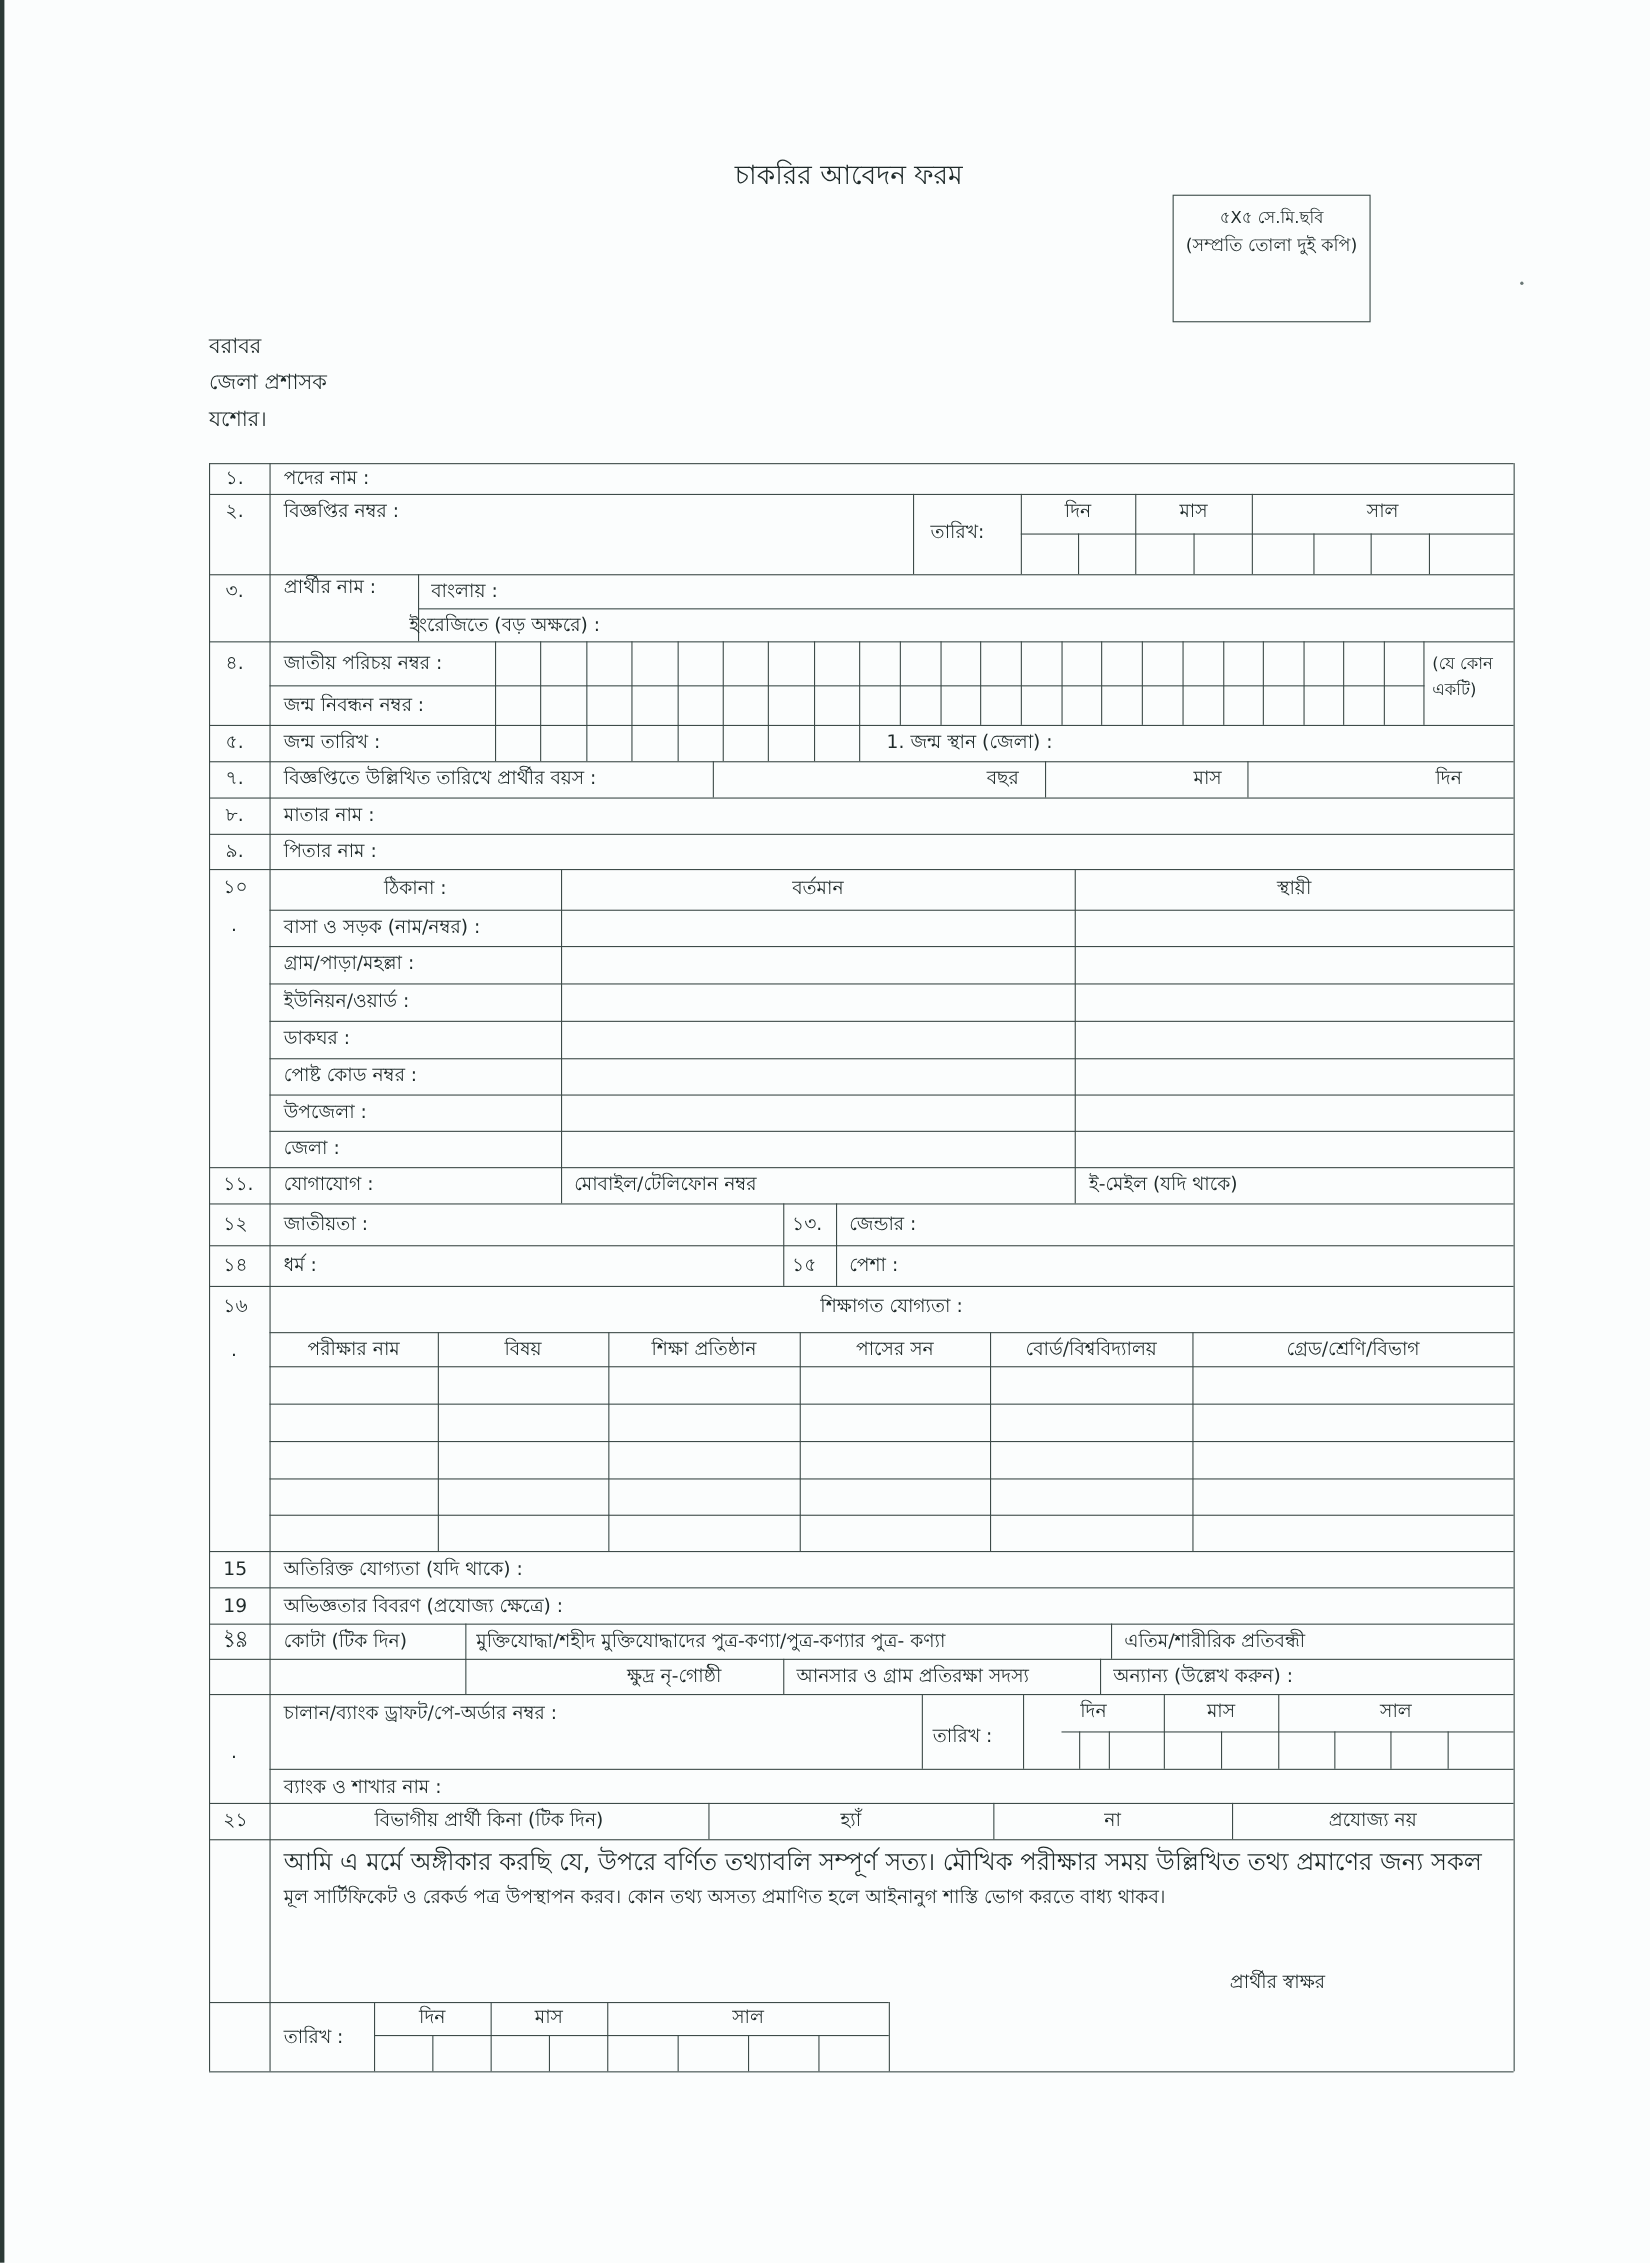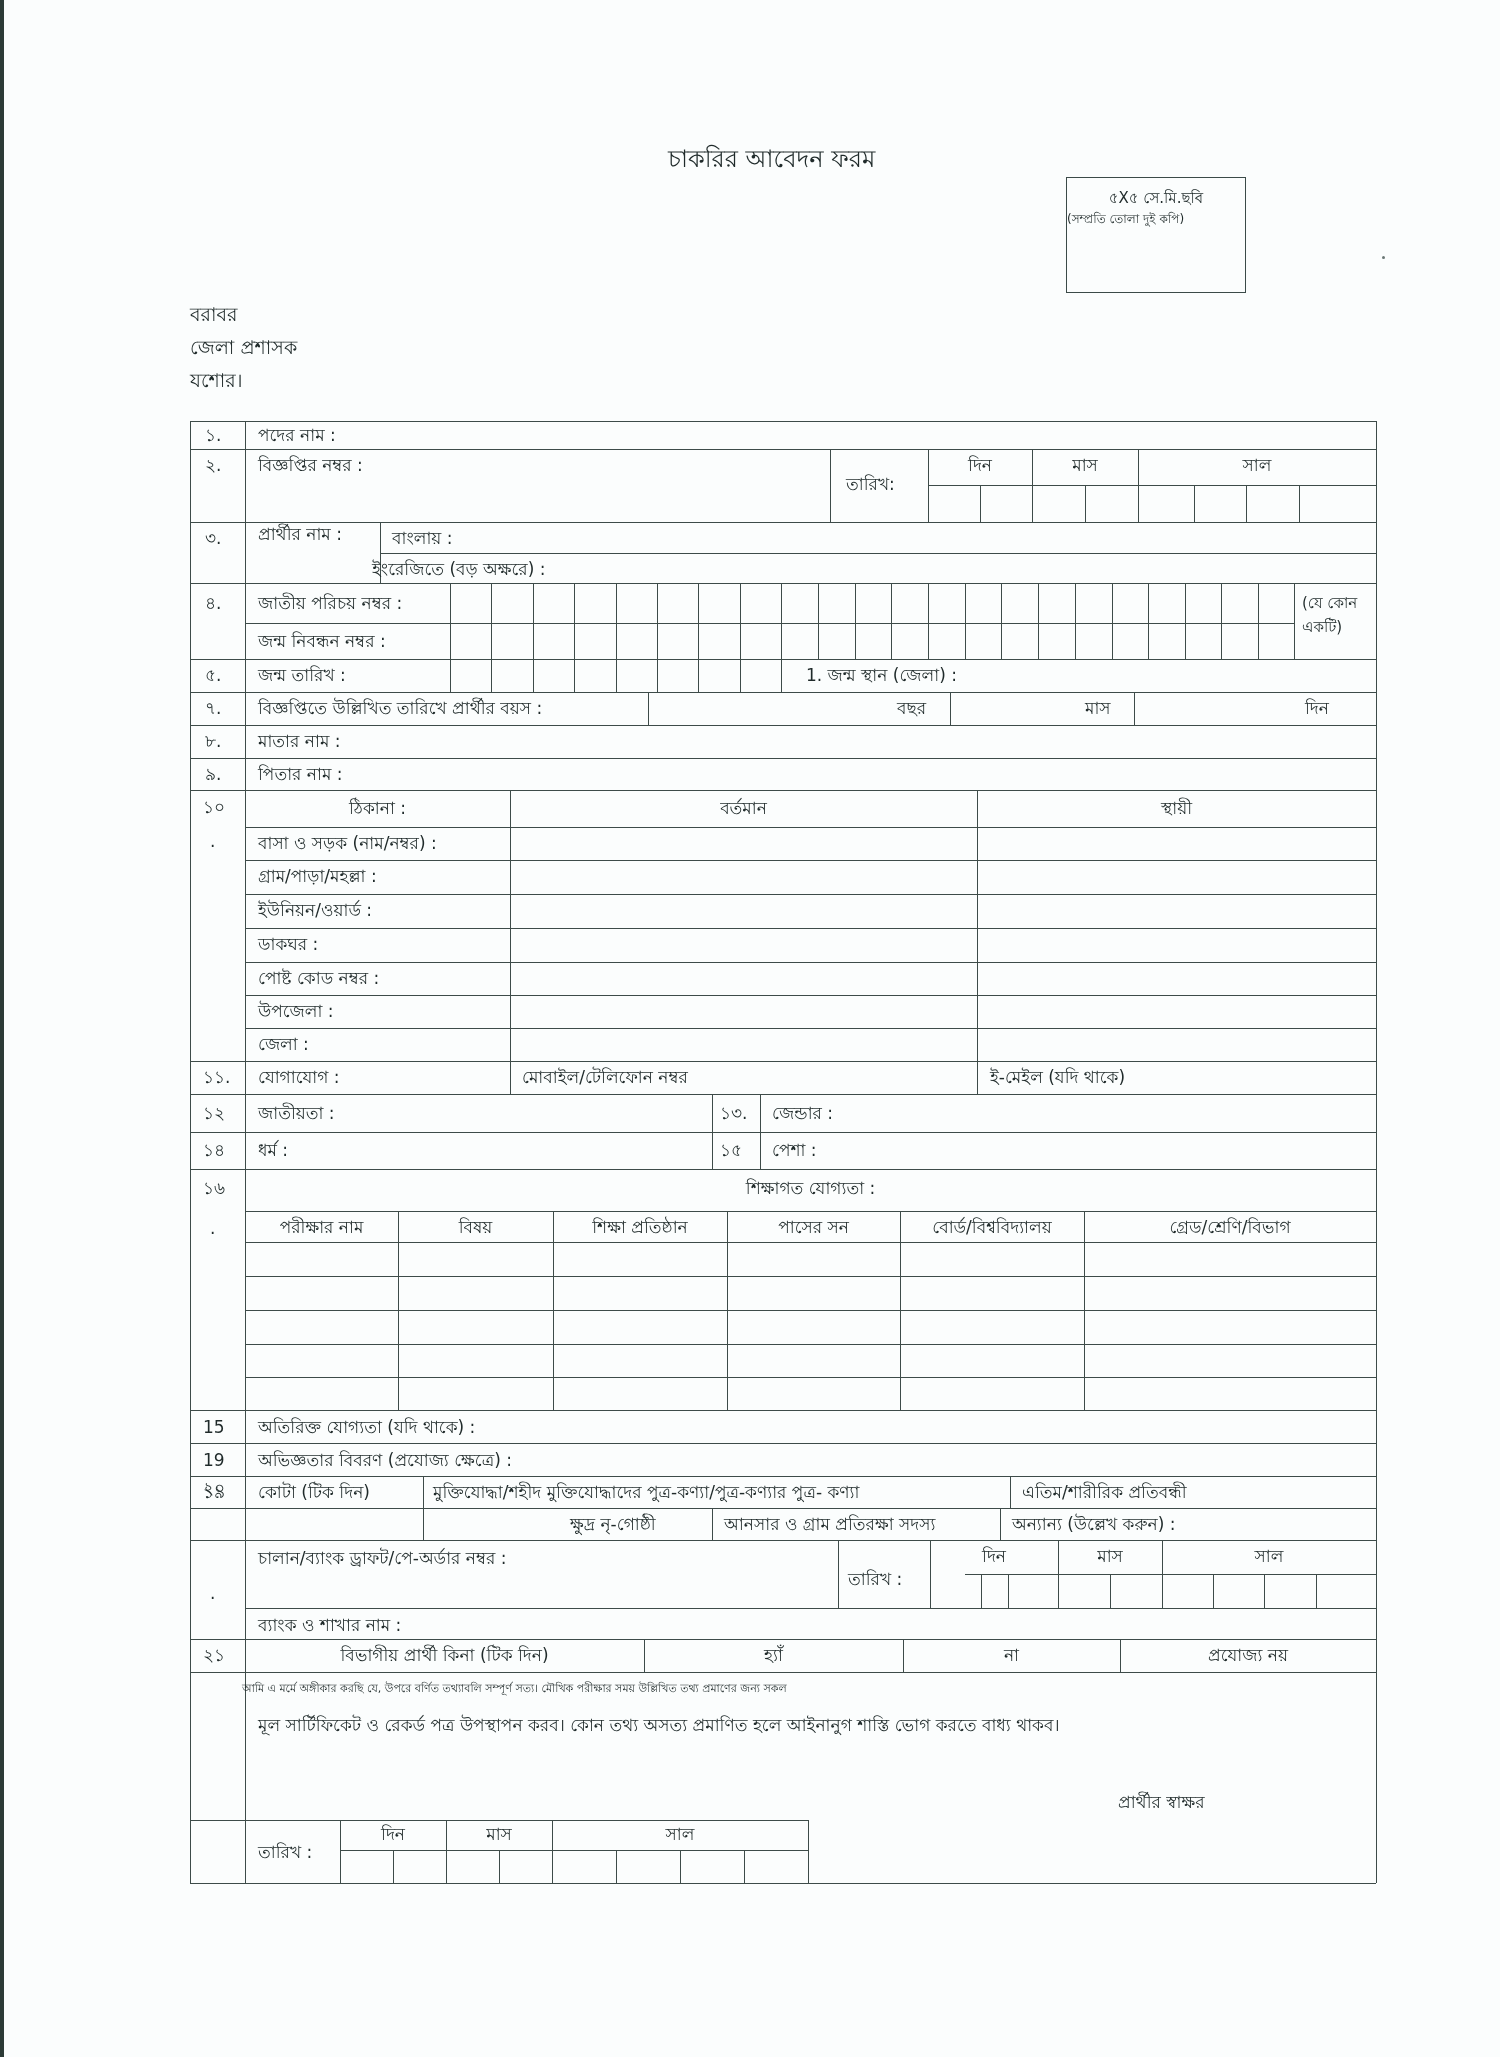--- a/index.html
+++ b/index.html
@@ -7,21 +7,21 @@
     width:1500px; height:2057px; position:relative; overflow:hidden;
     background:#fbfdfd;
     font-family:"DejaVu Sans", "Liberation Sans", sans-serif;
     color:#1f2a2a;
   }
   .scan-edge { position:absolute; left:0; top:0; width:4px; height:2057px; background:#2c3a36; }
   .t { position:absolute; white-space:nowrap; font-size:17px; line-height:1; }
   .title { position:absolute; left:668px; top:140px; font-size:24px; white-space:nowrap; }
   .photo-box { position:absolute; left:1066px; top:177px; width:180px; height:116px; border:1.5px solid #3b4a48; box-sizing:border-box; }
   .photo-box .l1 { position:absolute; top:8px; width:100%; text-align:center; font-size:15px; }
-  .photo-box .l2 { position:absolute; top:32px; width:100%; text-align:left; font-size:12px; }
+  .photo-box .l2 { position:absolute; top:32px; width:100%; text-align:center; font-size:16px; }
   .addr { position:absolute; left:190px; font-size:19px; white-space:nowrap; }
   .h { position:absolute; height:0; border-top:1.4px solid #3d4b49; }
   .v { position:absolute; width:0; border-left:1.4px solid #3d4b49; }
   .cell { position:absolute; box-sizing:border-box; }
   .inp { position:absolute; background:transparent; border:none; }
   .c { text-align:center; }
   .dot { position:absolute; width:3px; height:3px; border-radius:50%; background:#6a7775; }
 </style>
 </head>
 <body>
@@ -314,21 +314,21 @@
 <input class="inp" style="left: 932px; top: 1576px; width: 442px; height: 30px;">
 <span class="t" style="left:258px;top:1617px">ব্যাংক ও শাখার নাম :</span>
 <input class="inp" style="left: 420px; top: 1611px; width: 950px; height: 26px;">
 
 <span class="t" style="left:203px;top:1647px">২১</span>
 <span class="t c" style="left:245px;top:1647px;width:399px">বিভাগীয় প্রার্থী কিনা (টিক দিন)</span>
 <span class="t c" style="left:644px;top:1647px;width:259px">হ্যাঁ</span>
 <span class="t c" style="left:903px;top:1647px;width:217px">না</span>
 <span class="t c" style="left:1120px;top:1647px;width:256px">প্রযোজ্য নয়</span>
 
-<span class="t" style="left:242px;top:1683px;font-size:11px">আমি এ মর্মে অঙ্গীকার করছি যে, উপরে বর্ণিত তথ্যাবলি সম্পূর্ণ সত্য। মৌখিক পরীক্ষার সময় উল্লিখিত তথ্য প্রমাণের জন্য সকল</span>
+<span class="t" style="left:258px;top:1683px;font-size:22px">আমি এ মর্মে অঙ্গীকার করছি যে, উপরে বর্ণিত তথ্যাবলি সম্পূর্ণ সত্য। মৌখিক পরীক্ষার সময় উল্লিখিত তথ্য প্রমাণের জন্য সকল</span>
 <span class="t" style="left:258px;top:1717px;font-size:17px">মূল সার্টিফিকেট ও রেকর্ড পত্র উপস্থাপন করব। কোন তথ্য অসত্য প্রমাণিত হলে আইনানুগ শাস্তি ভোগ করতে বাধ্য থাকব।</span>
 <span class="t" style="left:1118px;top:1794px">প্রার্থীর স্বাক্ষর</span>
 <div class="cell" style="left:1060px;top:1735px;width:300px;height:55px"></div>
 
 <span class="t" style="left:258px;top:1844px">তারিখ :</span>
 <span class="t c" style="left:340px;top:1826px;width:106px">দিন</span>
 <span class="t c" style="left:446px;top:1826px;width:106px">মাস</span>
 <span class="t c" style="left:552px;top:1826px;width:256px">সাল</span>
 <input class="inp" style="left: 342px; top: 1852px; width: 464px; height: 29px;">
 

